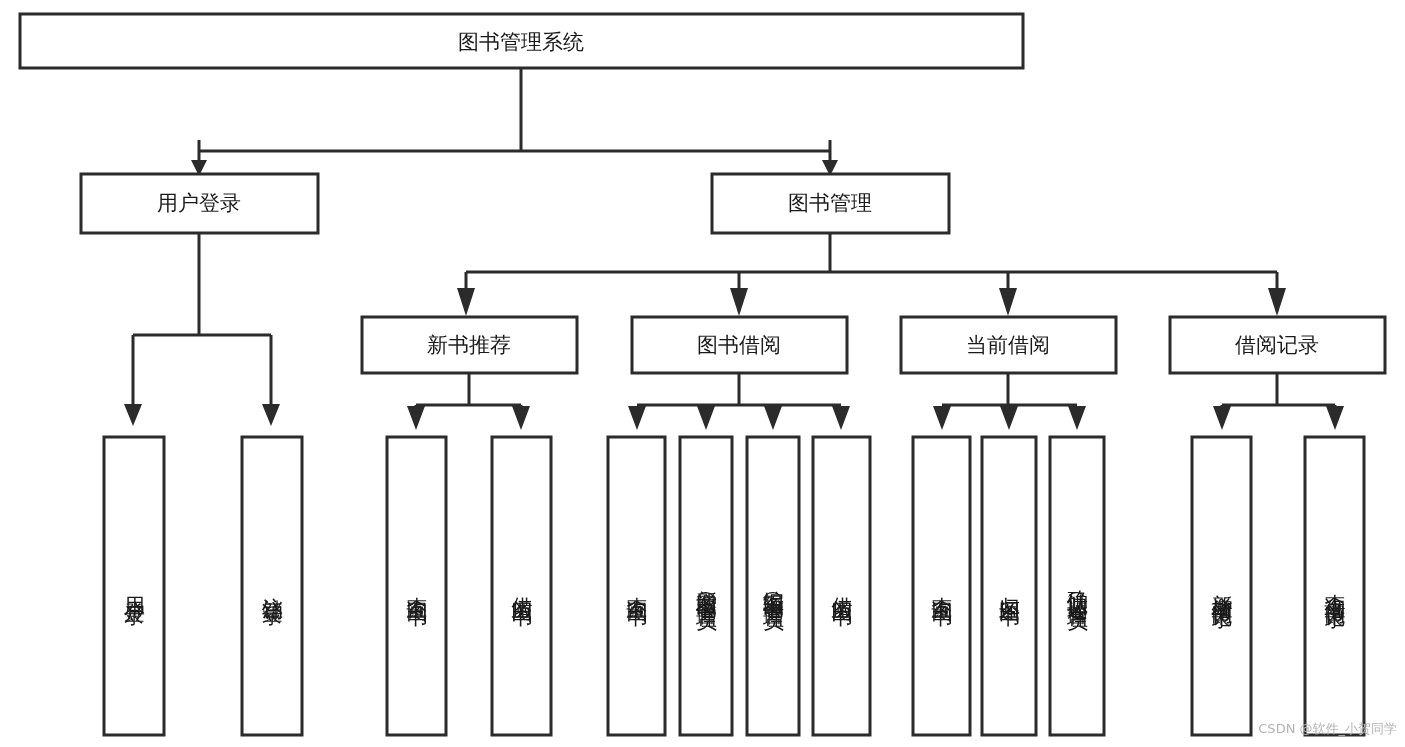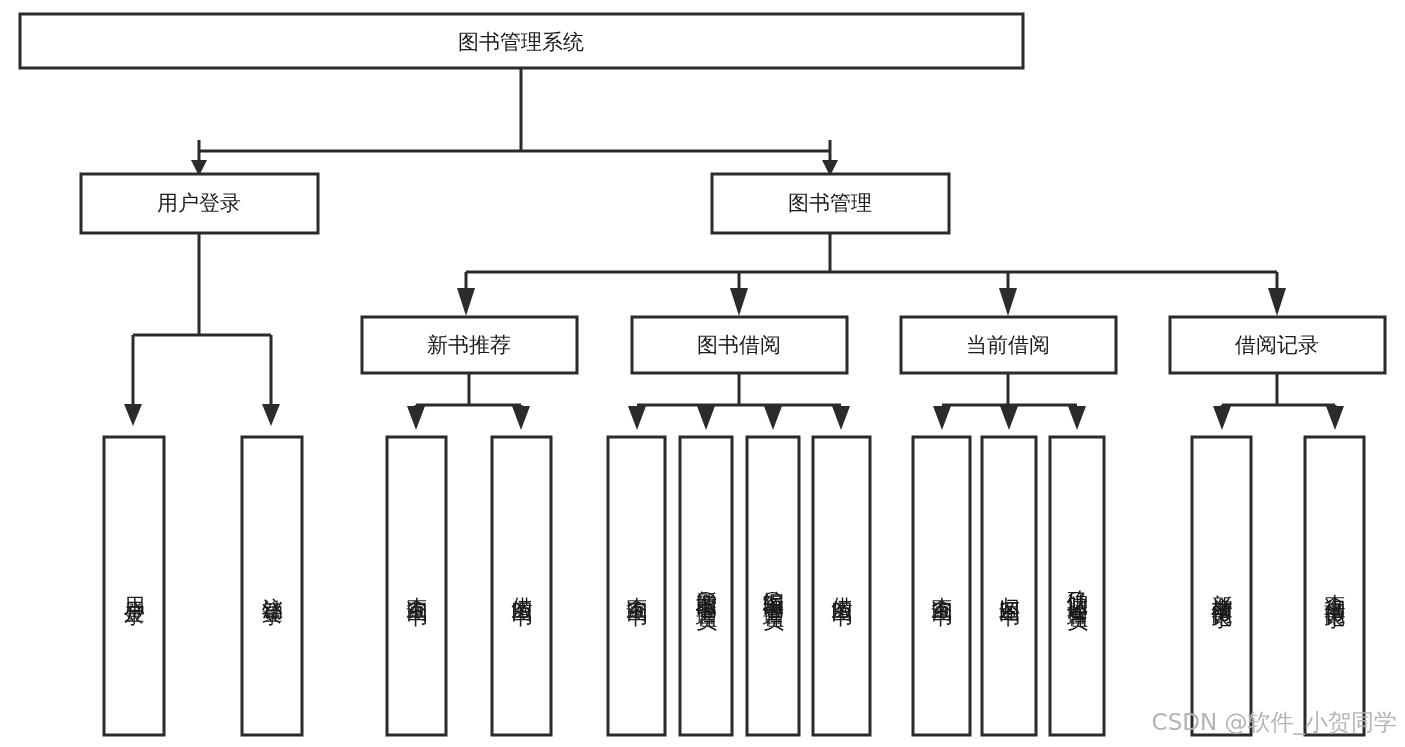--- a/index.html
+++ b/index.html
@@ -62,21 +62,21 @@
     align-items: center;
     justify-content: center;
     white-space: nowrap;
     pointer-events: none;
   }
   .watermark {
     position: absolute;
     right: 8px;
     bottom: 4px;
     font-family: "DejaVu Sans", "Liberation Sans", sans-serif;
-    font-size: 23px;
+    font-size: 13px;
     color: #b4b4b4;
     white-space: nowrap;
   }
 </style>
 </head>
 <body>
 
 <div id="diagram-root">
 
   <svg class="diagram-canvas" viewBox="0 0 1405 747" xmlns="http://www.w3.org/2000/svg">

